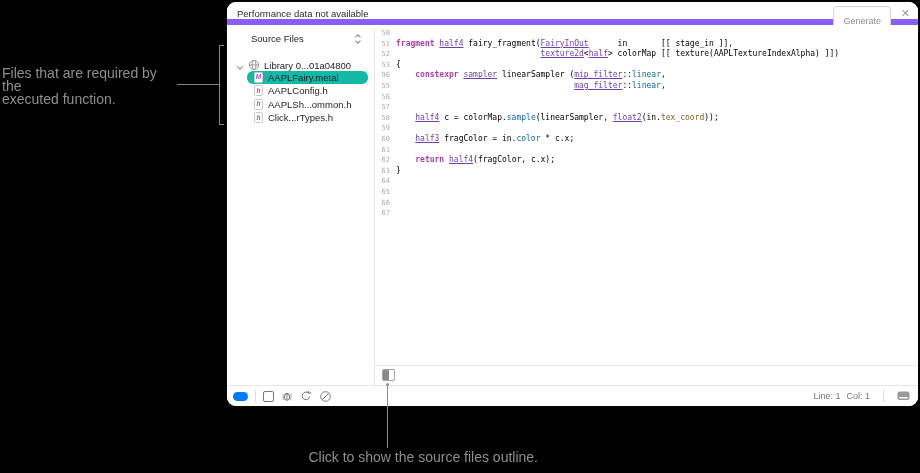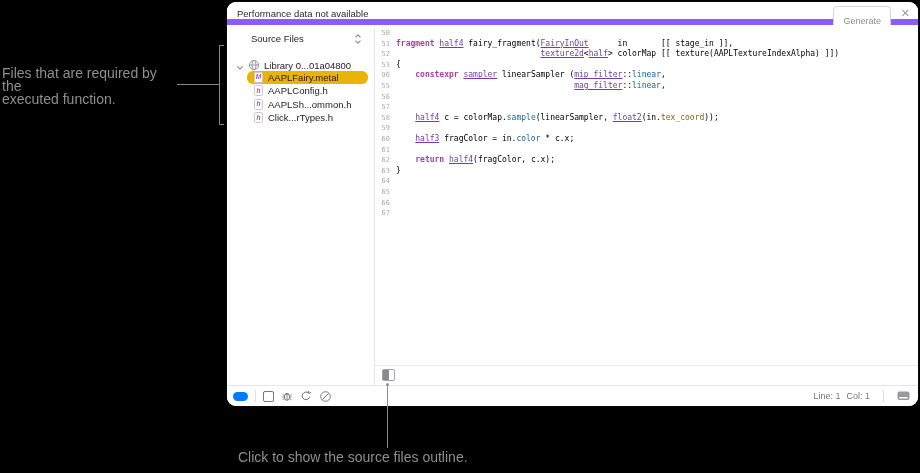--- a/index.html
+++ b/index.html
@@ -27,21 +27,21 @@
   .sb-header { position:absolute; left:0; top:4px; right:0; height:15px; }
   .sb-title { position:absolute; left:24px; top:1px; font-size:9.5px; color:#1d1d1f; }
   .sb-sort { position:absolute; right:12px; top:1px; }
   .tree { position:absolute; left:0; top:29px; right:0; }
   .lib-row { display:flex; align-items:flex-end; height:13.5px; padding-left:9px; }
   .lib-label { font-size:9.5px; color:#1d1d1f; margin-left:4px; white-space:nowrap; }
   .chev { width:8px; height:6px; flex:none; }
   .lib-icon { width:12px; height:12px; flex:none; margin-left:4px; }
   .file-row { display:flex; align-items:center; height:13.5px;
               margin:0 6px 0 20px; padding-left:7px; border-radius:3px; }
-  .file-row.selected { background:#eab308;border-radius:6px; }
+  .file-row.selected { background:#14b8a6;border-radius:6px; }
   .doc-icon { width:9px; height:11px; flex:none; background:#fff; border:1px solid #C9C9CE;
               border-radius:1.5px; position:relative; }
   .doc-icon b { position:absolute; left:0; right:0; top:0.5px; text-align:center;
                 font-size:6.5px; font-weight:bold; color:#A550C0; font-style:italic; }
   .file-label { font-size:9.5px; color:#1d1d1f; margin-left:5px; white-space:nowrap; }
 
   
   .editor { position:absolute; left:148px; top:23px; right:0; bottom:41px; background:#fff;
             overflow:hidden; font-family:"DejaVu Sans Mono", monospace; font-size:8px;
             padding-top:3px; }
@@ -74,21 +74,21 @@
 
   
   .note { color:#8F8F8F; font-size:14px; line-height:13px; }
   .left-note { position:absolute; left:2px; top:67px; width:176px; z-index:5; }
   .ann-hline { position:absolute; left:177px; top:84px; width:42px; height:1px; background:#85858A; z-index:5; }
   .ann-vline { position:absolute; left:219px; top:45px; width:1px; height:80px; background:#85858A; z-index:5; }
   .ann-tick  { position:absolute; left:219px; width:5px; height:1px; background:#85858A; z-index:5; }
   .bottom-dot { position:absolute; left:386px; top:383px; width:3px; height:3px; border-radius:50%;
                 background:#8E8E8E; z-index:6; }
   .bottom-line { position:absolute; left:387px; top:385px; width:1px; height:63px; background:#8E8E8E; z-index:6; }
-  .bottom-note { position:absolute; left:238px; top:451px; width:300px; text-align:left; z-index:5; }
+  .bottom-note { position:absolute; left:238px; top:451px; width:300px; text-align:right; z-index:5; }
 
   svg { display:block; }
 </style>
 </head>
 <body>
 
 <div class="stage">
 
   <div class="note left-note">
     <div>Files that are required by the</div>

